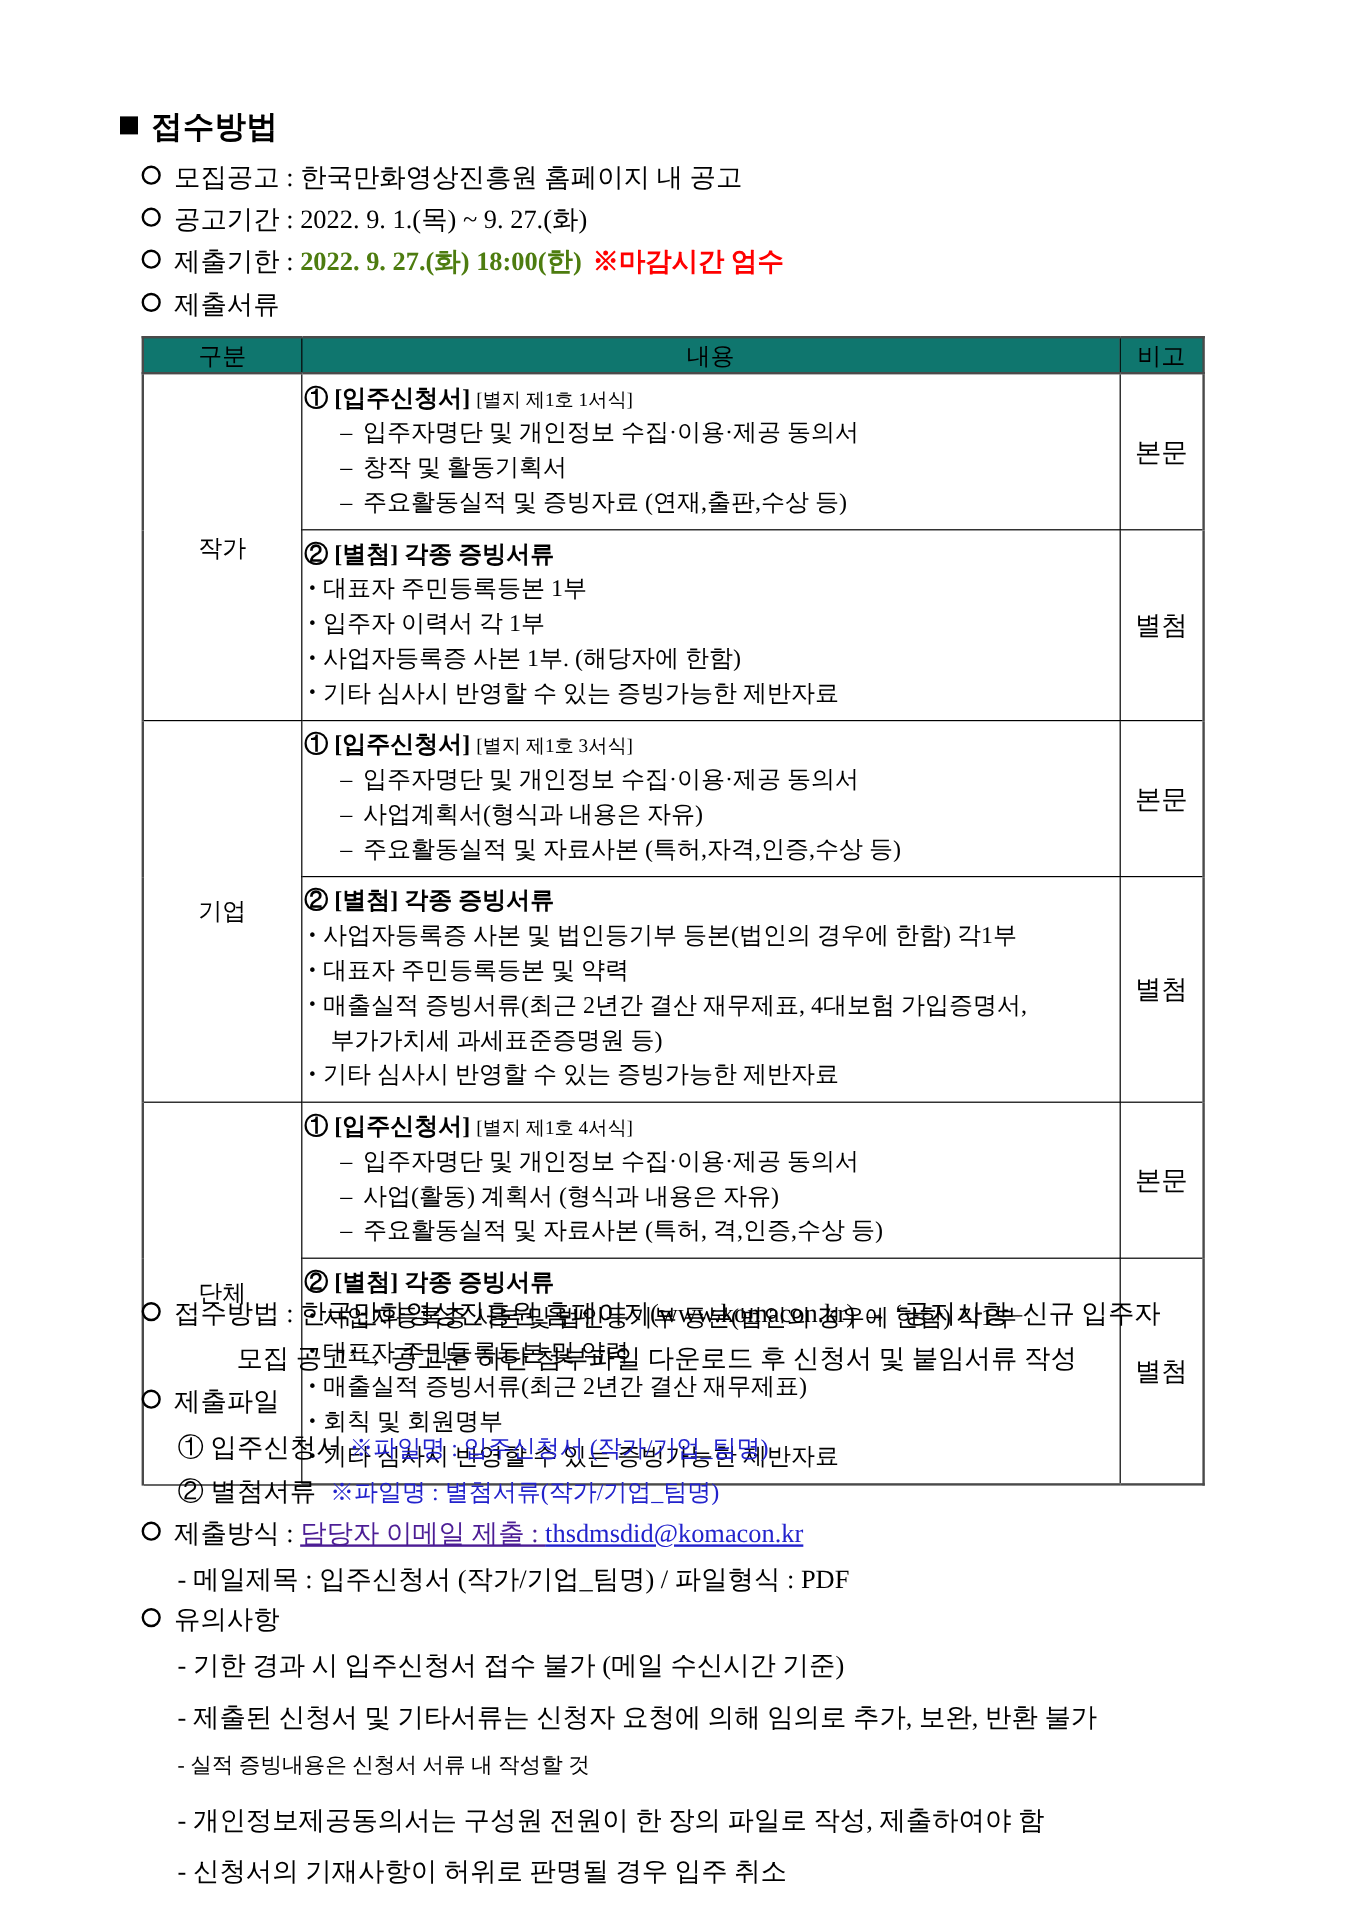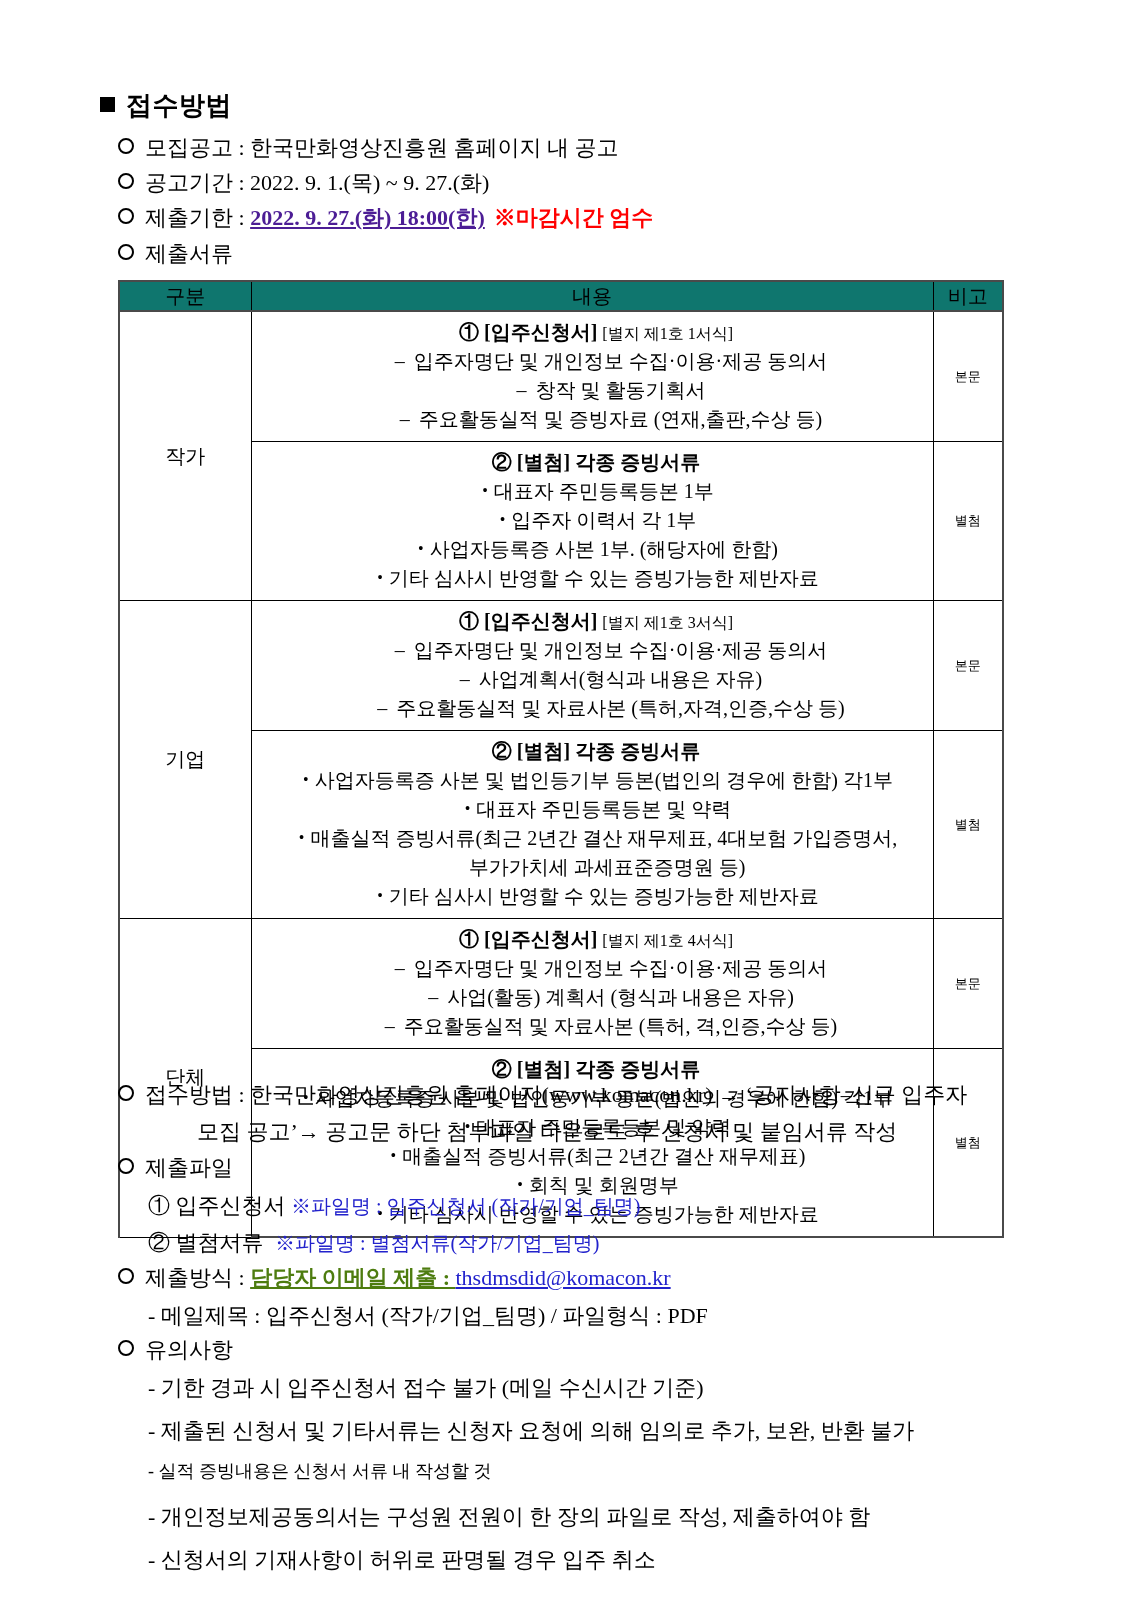--- a/index.html
+++ b/index.html
@@ -59,24 +59,24 @@
     margin-right: 11px;
     vertical-align: 1px;
     box-sizing: border-box;
   }
   .sub-line {
     position: absolute;
     font-size: 21px;
     white-space: nowrap;
     line-height: 1.1;
   }
-  .red-u    { color: #4c1d95; text-decoration: underline; font-weight: bold; }
+  .red-u    { color: #4d7c0f; font-weight: bold; }
   .red-b    { color: #ff0000; font-weight: bold; }
   .blue     { color: #2222cc; }
-  .blue-bu  { color: #4d7c0f; font-weight: bold; text-decoration: underline; }
+  .blue-bu  { color: #4c1d95; font-weight: normal; text-decoration: underline; }
   .blue-u   { color: #2222cc; text-decoration: underline; }
 
   
   .doc-table {
     position: absolute;
     left: 118px;
     top: 264px;
     width: 886px;
     border-collapse: collapse;
     table-layout: fixed;
@@ -102,27 +102,26 @@
   .col-cat  { width: 132px; }
   .col-note { width: 70px; }
 
   td.cat {
     text-align: center;
     font-size: 20px;
     border-left: 2px solid #4a4a4a;
   }
   td.note {
     text-align: center;
-    font-size: 13px;
+    font-size: 22px;
     border-right: 2px solid #4a4a4a;
   }
   td.content {
-    padding: 6px 8px 7px 16px;
+    padding: 6px 8px 7px 2px;
     line-height: 1.45;
-    text-align: center;
   }
   .last-row td { border-bottom: 2px solid #4a4a4a; }
 
   .itm-head {
     font-size: 20px;
     font-weight: bold;
     white-space: nowrap;
   }
   .itm-head .sml {
     font-size: 16px;

